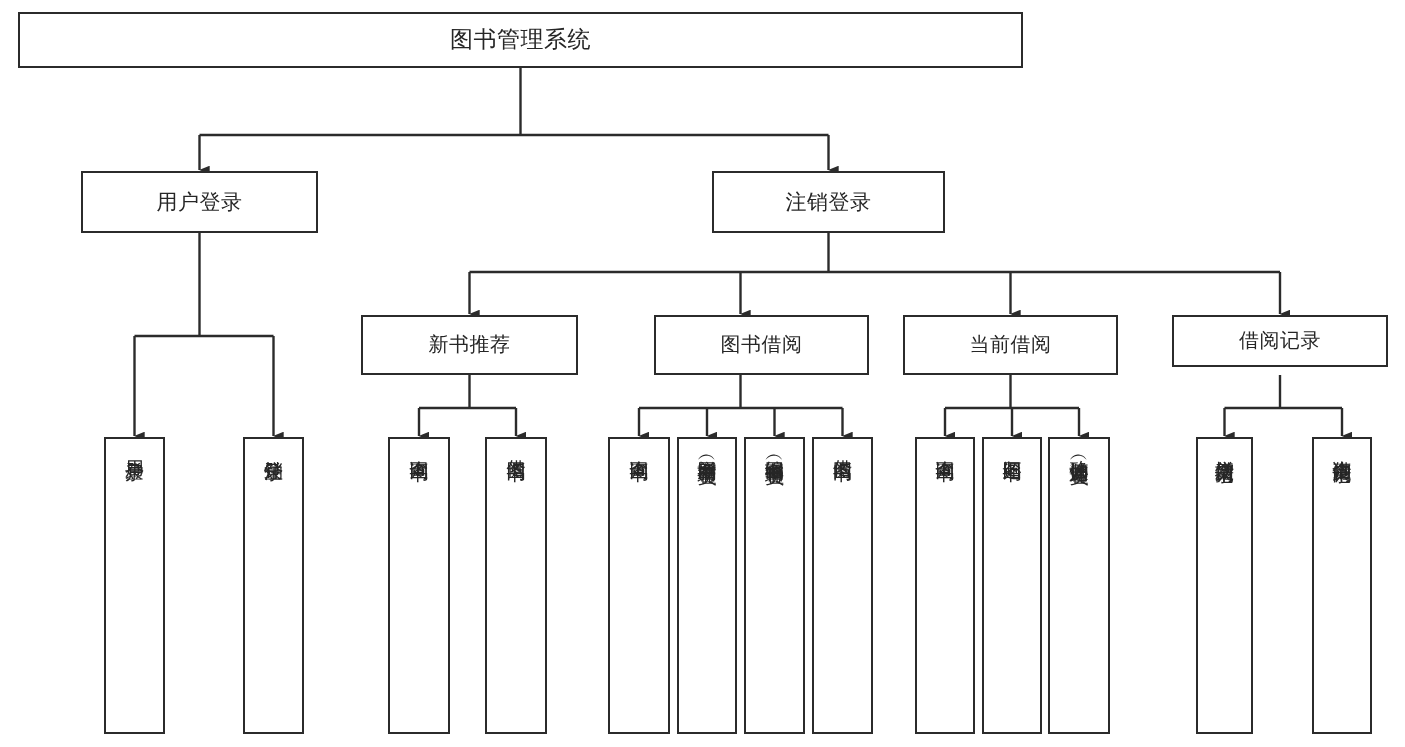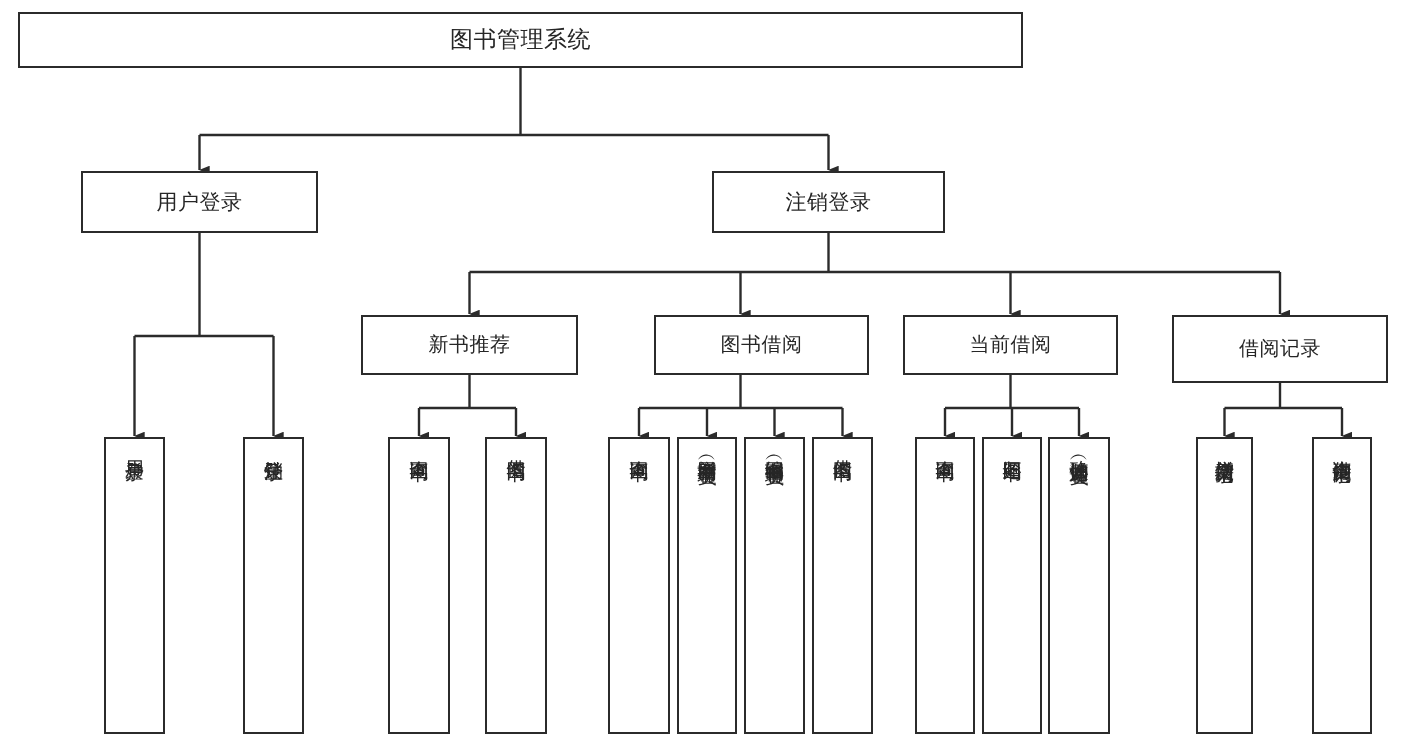--- a/index.html
+++ b/index.html
@@ -127,21 +127,21 @@
       </div>
       <div class="node lvl-3 horiz" style="left: 361px; top: 315px; width: 217px; height: 60px; border-color: rgb(43, 43, 43); background: rgb(255, 255, 255);">
         <span class="label" style="color: rgb(38, 38, 38);">新书推荐</span>
       </div>
       <div class="node lvl-3 horiz" style="left: 654px; top: 315px; width: 215px; height: 60px; border-color: rgb(43, 43, 43); background: rgb(255, 255, 255);">
         <span class="label" style="color: rgb(38, 38, 38);">图书借阅</span>
       </div>
       <div class="node lvl-3 horiz" style="left: 903px; top: 315px; width: 215px; height: 60px; border-color: rgb(43, 43, 43); background: rgb(255, 255, 255);">
         <span class="label" style="color: rgb(38, 38, 38);">当前借阅</span>
       </div>
-      <div class="node lvl-3 horiz" style="left: 1172px; top: 315px; width: 216px; height: 68px; border-color: rgb(43, 43, 43); background: rgb(255, 255, 255);">
+      <div class="node lvl-3 horiz" style="left: 1172px; top: 315px; width: 216px; height: 52px; border-color: rgb(43, 43, 43); background: rgb(255, 255, 255);">
         <span class="label" style="color: rgb(38, 38, 38);">借阅记录</span>
       </div>
       <div class="node lvl-leaf vert" style="left: 104px; top: 437px; width: 61px; height: 297px; border-color: rgb(43, 43, 43); background: rgb(255, 255, 255);">
         <span class="label" style="color: rgb(38, 38, 38);">用户登录</span>
       </div>
       <div class="node lvl-leaf vert" style="left: 243px; top: 437px; width: 61px; height: 297px; border-color: rgb(43, 43, 43); background: rgb(255, 255, 255);">
         <span class="label" style="color: rgb(38, 38, 38);">注销登录</span>
       </div>
       <div class="node lvl-leaf vert" style="left: 388px; top: 437px; width: 62px; height: 297px; border-color: rgb(43, 43, 43); background: rgb(255, 255, 255);">
         <span class="label" style="color: rgb(38, 38, 38);">查询图书</span>

